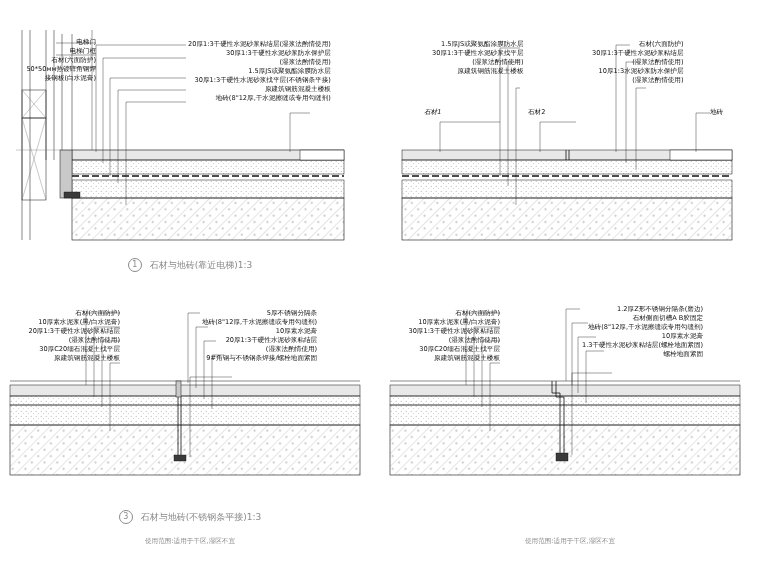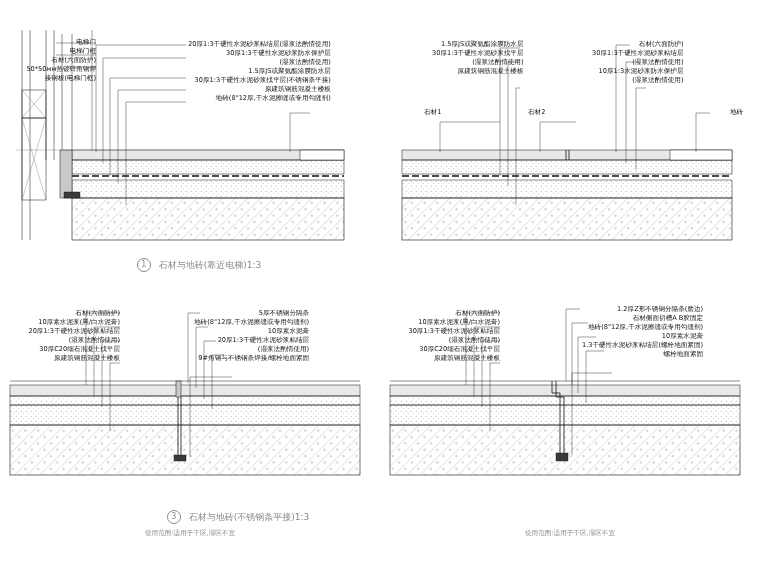--- a/index.html
+++ b/index.html
@@ -22,31 +22,31 @@
 
   
   .notes{position:absolute;font-size:6.6px;line-height:9px;color:#111;}
   .notes div{white-space:nowrap;}
   .notes.right{text-align:right;}
   .notes.left{text-align:right;}
 
   
   .caption{
     position:absolute;width:100%;text-align:center;
-    font-size:9px;color:#8a8a8a;margin-left:9px;
+    font-size:9px;color:#8a8a8a;
   }
   .caption .num{
     display:inline-block;width:12px;height:12px;line-height:11px;
     border:1px solid #8a8a8a;border-radius:50%;
     text-align:center;font-size:8px;margin-right:5px;vertical-align:middle;
   }
   .caption .txt{vertical-align:middle;}
   .subnote{
     position:absolute;width:100%;text-align:center;
-    font-size:6.6px;color:#8a8a8a;
+    font-size:6.6px;color:#8a8a8a;margin-top:8px;
   }
 
   
   svg{display:block;}
   .thin{stroke:#111;stroke-width:.5;fill:none;}
   .med{stroke:#111;stroke-width:.8;fill:none;}
   .hair{stroke:#777;stroke-width:.4;fill:none;}
   .leader{stroke:#111;stroke-width:.4;fill:none;}
   .dash{stroke:#111;stroke-width:1.4;fill:none;stroke-dasharray:7 3;}
   .fillgrey{fill:#e8e8e8;stroke:#111;stroke-width:.5;}
@@ -125,21 +125,21 @@
       </g>
 
       <line class="hair" x1="16" y1="150" x2="344" y2="150"></line>
     </svg>
 
     <div class="notes left" style="left:0px;top:38px;width:96px;">
       <div>电梯门</div>
       <div>电梯门框</div>
       <div>石材(六面防护)</div>
       <div>50*50мм热镀锌角钢焊</div>
-      <div>接钢板(电梯门框)</div>
+      <div>接钢板(白水泥膏)</div>
     </div>
 
     <div class="notes right" style="left:188px;top:40px;">
       <div>20厚1:3干硬性水泥砂浆粘结层(湿浆法酌情使用)</div>
       <div>30厚1:3干硬性水泥砂浆防水保护层</div>
       <div>(湿浆法酌情使用)</div>
       <div>1.5厚JS或聚氨酯涂膜防水层</div>
       <div>30厚1:3干硬性水泥砂浆找平层(不锈钢条平接)</div>
       <div>原建筑钢筋混凝土楼板</div>
       <div>地砖(8"12厚,干水泥擦缝或专用勾缝剂)</div>
@@ -180,42 +180,42 @@
           <line x1="236" y1="45" x2="236" y2="152"></line>
         <line x1="258" y1="62" x2="246" y2="62"></line>
           <line x1="246" y1="62" x2="246" y2="163"></line>
         <line x1="266" y1="88" x2="256" y2="88"></line>
           <line x1="256" y1="88" x2="256" y2="170"></line>
         <line x1="330" y1="113" x2="316" y2="113"></line>
           <line x1="316" y1="113" x2="316" y2="152"></line>
       </g>
     </svg>
 
-    <div class="notes right" style="left:44px;top:108px;">
+    <div class="notes right" style="left:44px;top:108px;font-style:italic;">
       <div>石材1</div>
     </div>
     <div class="notes right" style="left:148px;top:108px;">
       <div>石材2</div>
     </div>
 
     <div class="notes right" style="left:52px;top:40px;">
       <div>1.5厚JS或聚氨酯涂膜防水层</div>
       <div>30厚1:3干硬性水泥砂浆找平层</div>
       <div>(湿浆法酌情使用)</div>
       <div>原建筑钢筋混凝土楼板</div>
     </div>
 
     <div class="notes right" style="left:212px;top:40px;">
       <div>石材(六面防护)</div>
       <div>30厚1:3干硬性水泥砂浆粘结层</div>
       <div>(湿浆法酌情使用)</div>
       <div>10厚1:3水泥砂浆防水保护层</div>
       <div>(湿浆法酌情使用)</div>
     </div>
-    <div class="notes right" style="left:330px;top:108px;margin-left:20px;">
+    <div class="notes right" style="left:330px;top:108px;">
       <div>地砖</div>
     </div>
 
   </div>
 
   <div class="quad q3">
     <svg width="380" height="225">
       <rect class="fillgrey" x="10" y="100" width="350" height="11"></rect>
       <rect x="10" y="111" width="350" height="9" fill="url(#dots)" stroke="#111" stroke-width=".5"></rect>
       <rect x="10" y="120" width="350" height="20" fill="url(#dots)" stroke="#111" stroke-width=".5"></rect>
@@ -251,30 +251,30 @@
 
     <div class="notes left" style="left:0px;top:24px;width:120px;">
       <div>石材(六面防护)</div>
       <div>10厚素水泥浆(黑/白水泥膏)</div>
       <div>20厚1:3干硬性水泥砂浆粘结层</div>
       <div>(湿浆法酌情使用)</div>
       <div>30厚C20细石混凝土找平层</div>
       <div>原建筑钢筋混凝土楼板</div>
     </div>
 
-    <div class="notes right" style="left:194px;top:24px;">
+    <div class="notes right" style="left:202px;top:24px;">
       <div>5厚不锈钢分隔条</div>
       <div>地砖(8"12厚,干水泥擦缝或专用勾缝剂)</div>
       <div>10厚素水泥膏</div>
       <div>20厚1:3干硬性水泥砂浆粘结层</div>
       <div>(湿浆法酌情使用)</div>
       <div>9#角钢与不锈钢条焊接/螺栓地面紧固</div>
     </div>
 
-    <div class="caption" style="top:225px;padding-left:39px;">
+    <div class="caption" style="top:225px;">
       <span class="num">3</span>
       <span class="txt">石材与地砖(不锈钢条平接)1:3</span>
     </div>
     <div class="subnote" style="top:244px;">使用范围:适用于干区,湿区不宜</div>
   </div>
 
   <div class="quad q4">
     <svg width="380" height="225">
       <rect class="fillgrey" x="10" y="100" width="350" height="11"></rect>
       <rect x="10" y="111" width="350" height="9" fill="url(#dots)" stroke="#111" stroke-width=".5"></rect>

